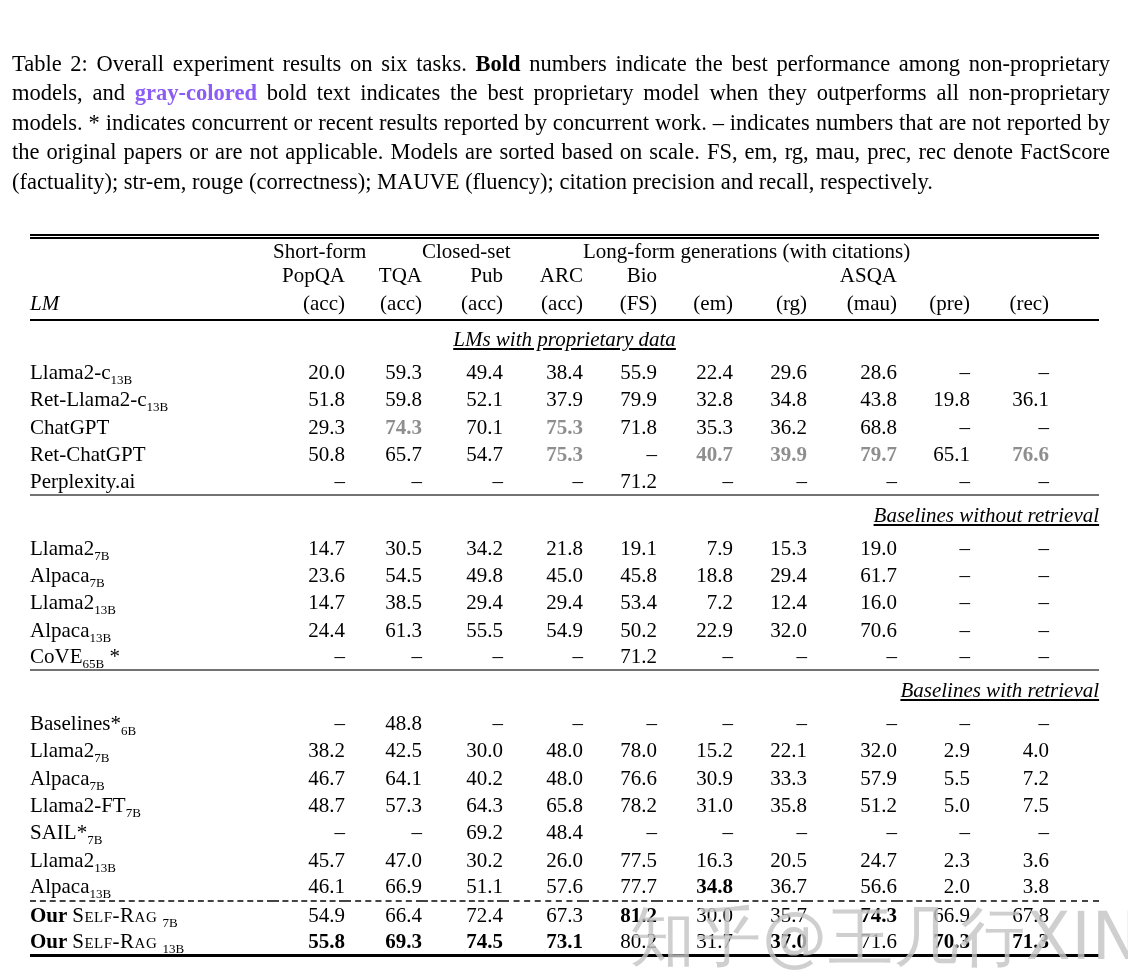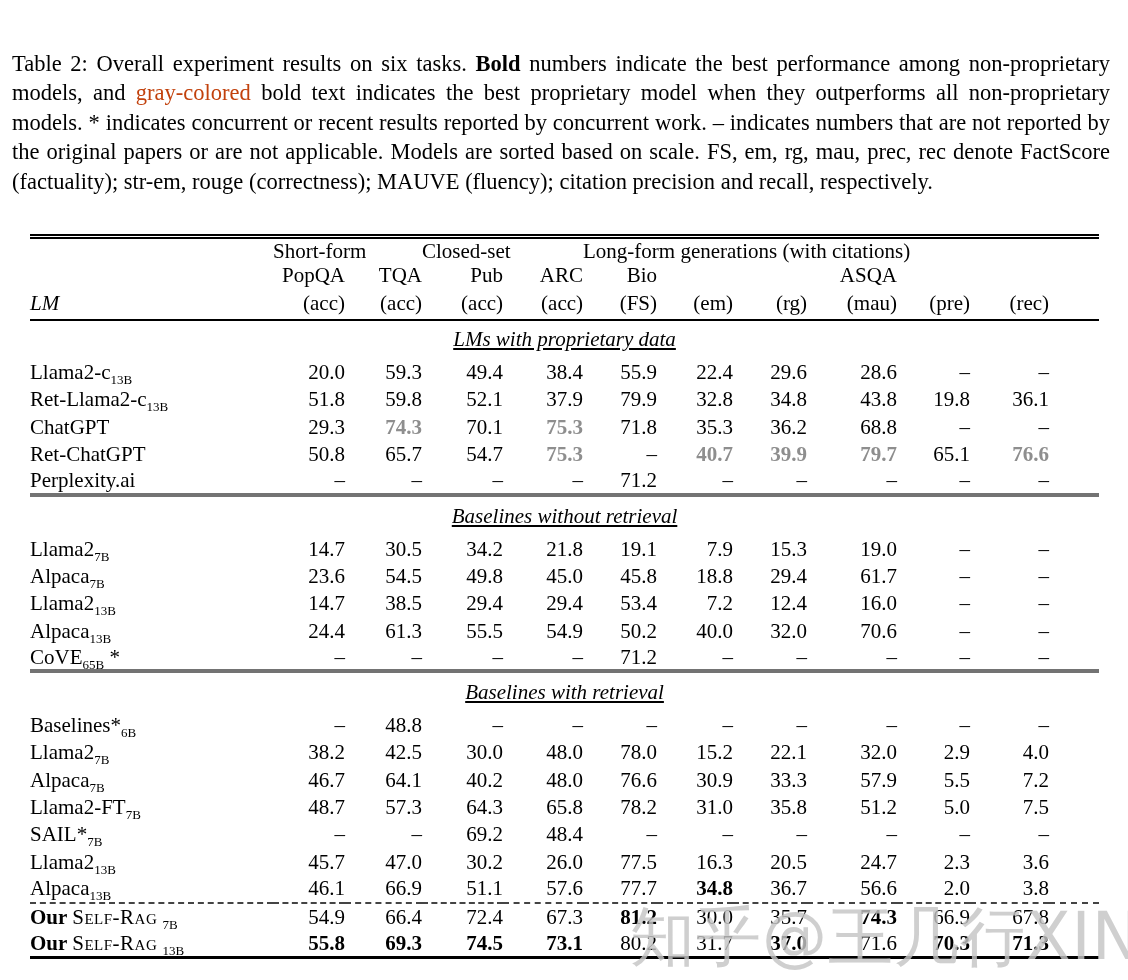--- a/index.html
+++ b/index.html
@@ -6,41 +6,41 @@
   body{
     width:1128px;height:980px;position:relative;background:#ffffff;
     font-family:"Liberation Serif", serif;color:#000;overflow:hidden;
   }
   
   .caption{
     position:absolute;left:12px;top:26px;width:1098px;
     font-size:22.5px;line-height:29.5px;text-align:justify;
   }
   .caption .b{font-weight:bold;}
-  .caption .gray{color:#c2410c;font-weight:normal;}
+  .caption .gray{color:#8b5cf6;font-weight:bold;}
   
   table.results{
     position:absolute;left:30px;top:234px;width:1069px;
     border-collapse:collapse;table-layout:fixed;
     border-top:5px double #000;border-bottom:3px solid #000;
     font-size:21px;
   }
   table.results th,table.results td{
     padding:0;font-weight:normal;vertical-align:middle;
     white-space:nowrap;overflow:visible;line-height:1.05;
   }
   thead tr.grp-row{height:27px;}
   thead tr.ds-row{height:24px;}
   thead tr.mt-row{height:32px;}
   thead tr.mt-row th{border-bottom:2px solid #000;}
   .c{text-align:left;}
   .r{text-align:right;}
   .lmcol{text-align:left;padding-left:17px;font-style:italic;}
   tr.sect td{height:38px;text-align:center;font-style:italic;text-decoration:underline;}
-  tr.sect.ruled td{border-top:4px solid #737373;}
+  tr.sect.ruled td{border-top:2px solid #737373;text-align:right;}
   tbody tr.data{height:27.3px;}
   tr.dash td{border-top:2px dashed #444;}
   td.val{text-align:right;}
   td.val.b{font-weight:bold;}
   td.val.g{font-weight:bold;color:#8e8e8e;}
   td.lm{text-align:left;padding-left:17px;}
   .lm sub{font-size:13px;line-height:0;}
   .lm .b{font-weight:bold;}
   .lm .sc{font-variant:small-caps;letter-spacing:0.5px;}
   
@@ -227,21 +227,21 @@
         <td class="val">–</td>
         <td class="sp"></td>
       </tr>
       <tr class="data">
         <td class="lm"><span>Alpaca</span><sub>13B</sub></td>
         <td class="val">24.4</td>
         <td class="val">61.3</td>
         <td class="val">55.5</td>
         <td class="val">54.9</td>
         <td class="val">50.2</td>
-        <td class="val">40.0</td>
+        <td class="val">22.9</td>
         <td class="val">32.0</td>
         <td class="val">70.6</td>
         <td class="val">–</td>
         <td class="val">–</td>
         <td class="sp"></td>
       </tr>
       <tr class="data">
         <td class="lm"><span>CoVE</span><sub>65B</sub><span> *</span></td>
         <td class="val">–</td>
         <td class="val">–</td>

